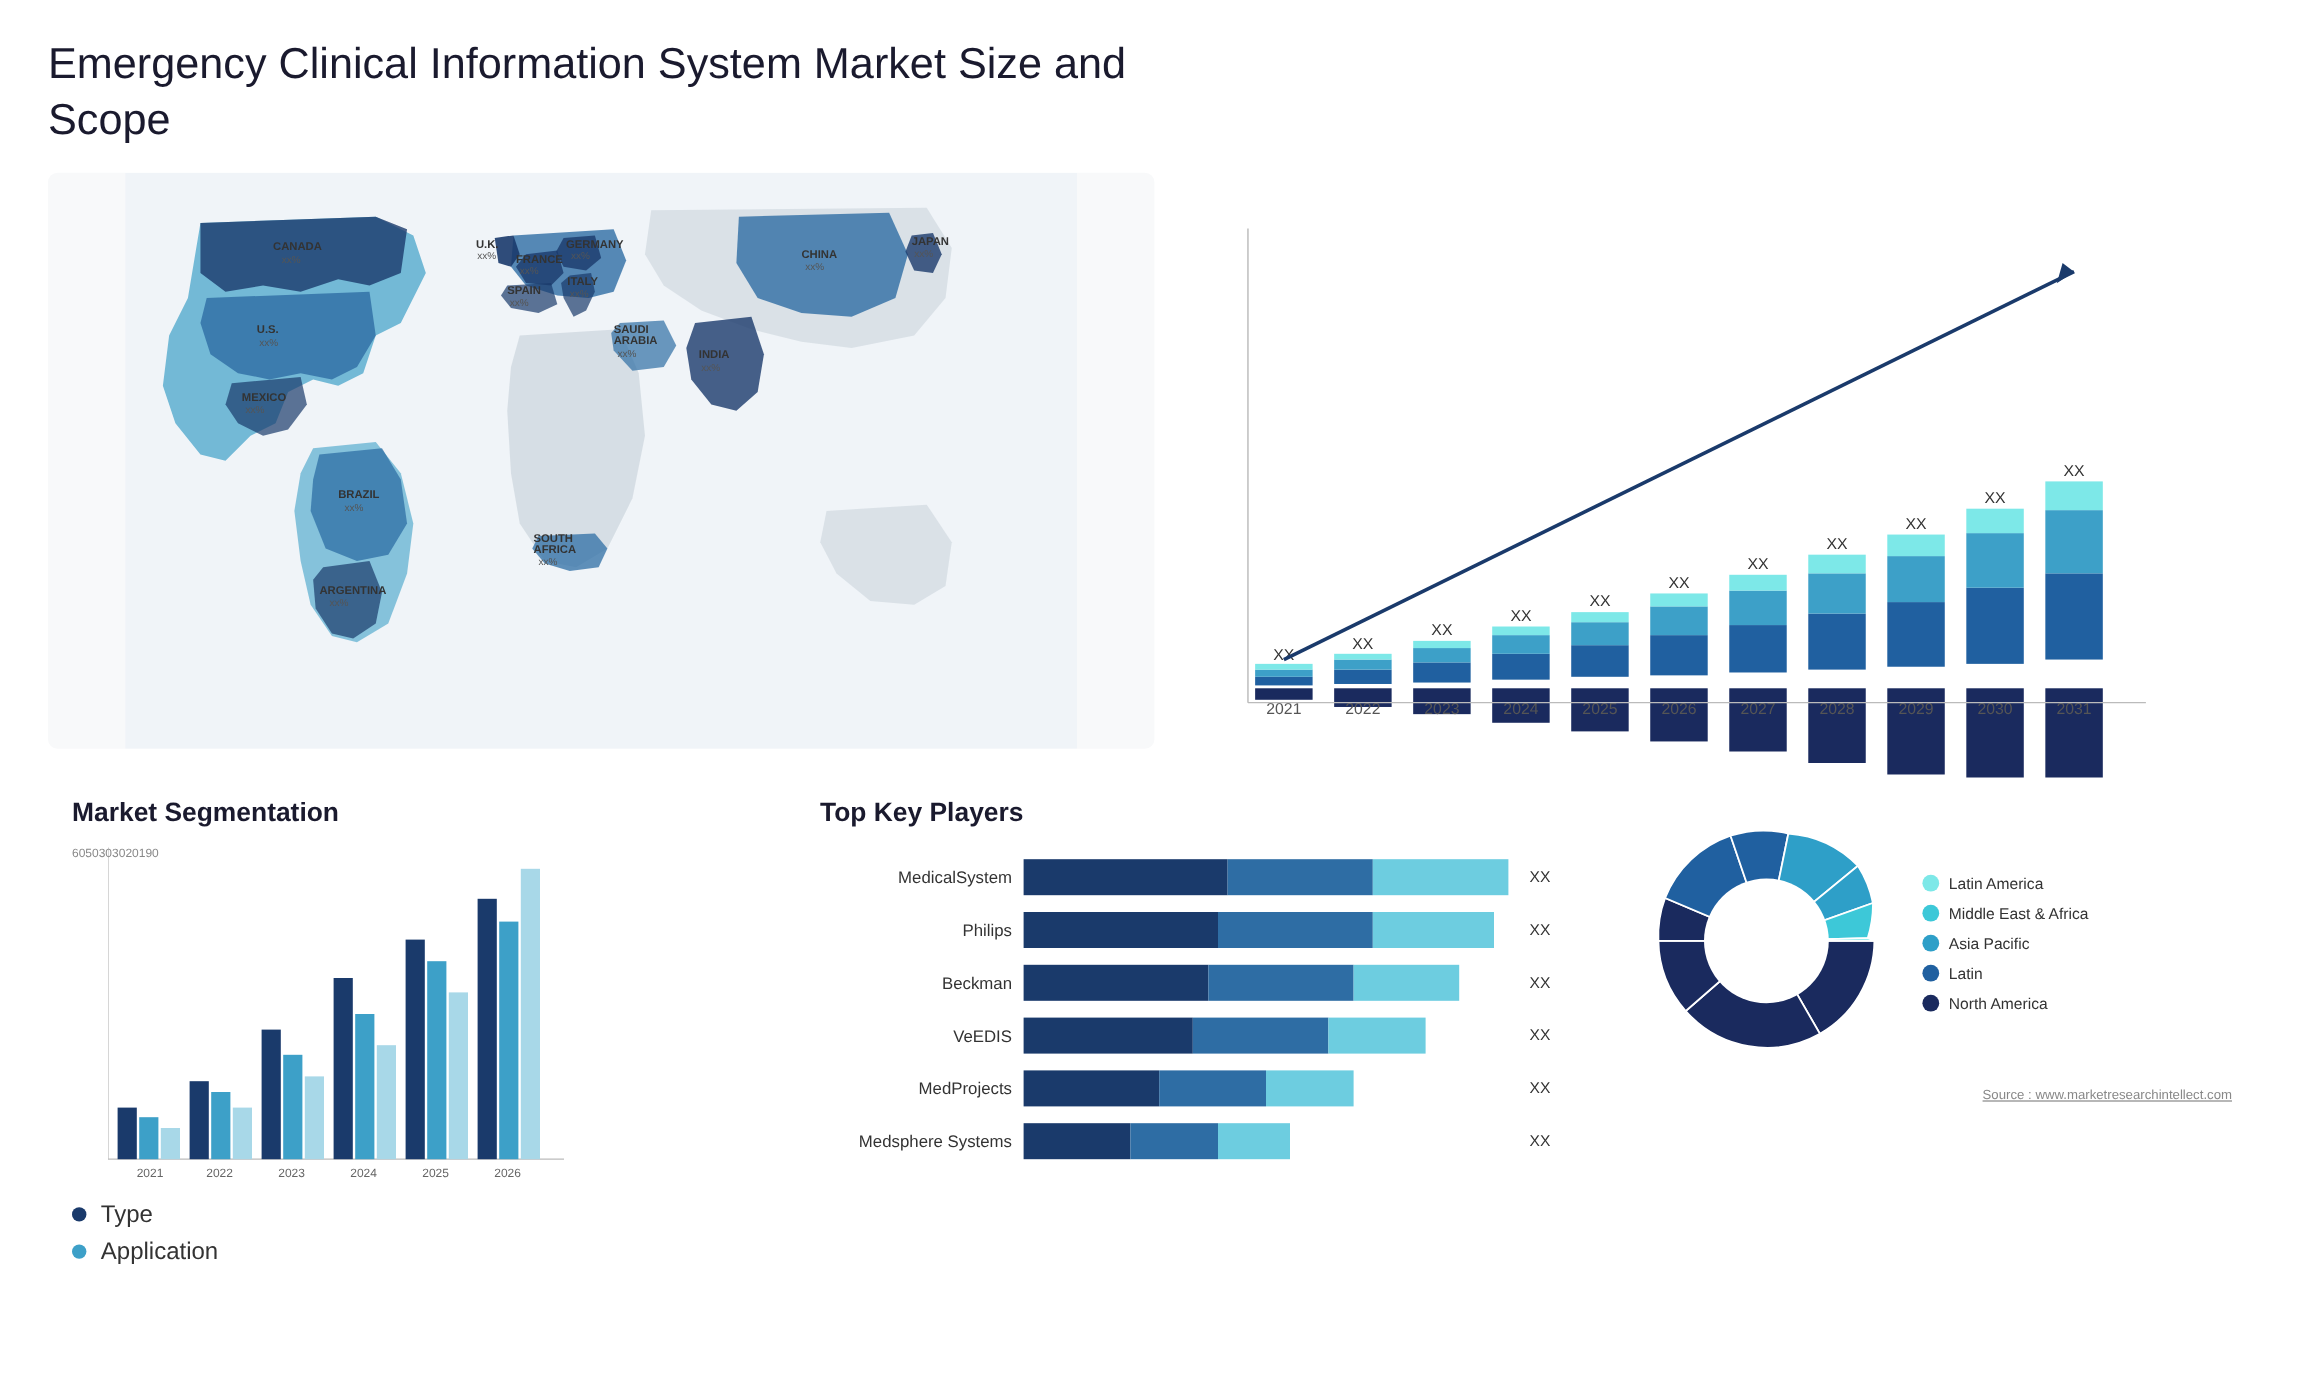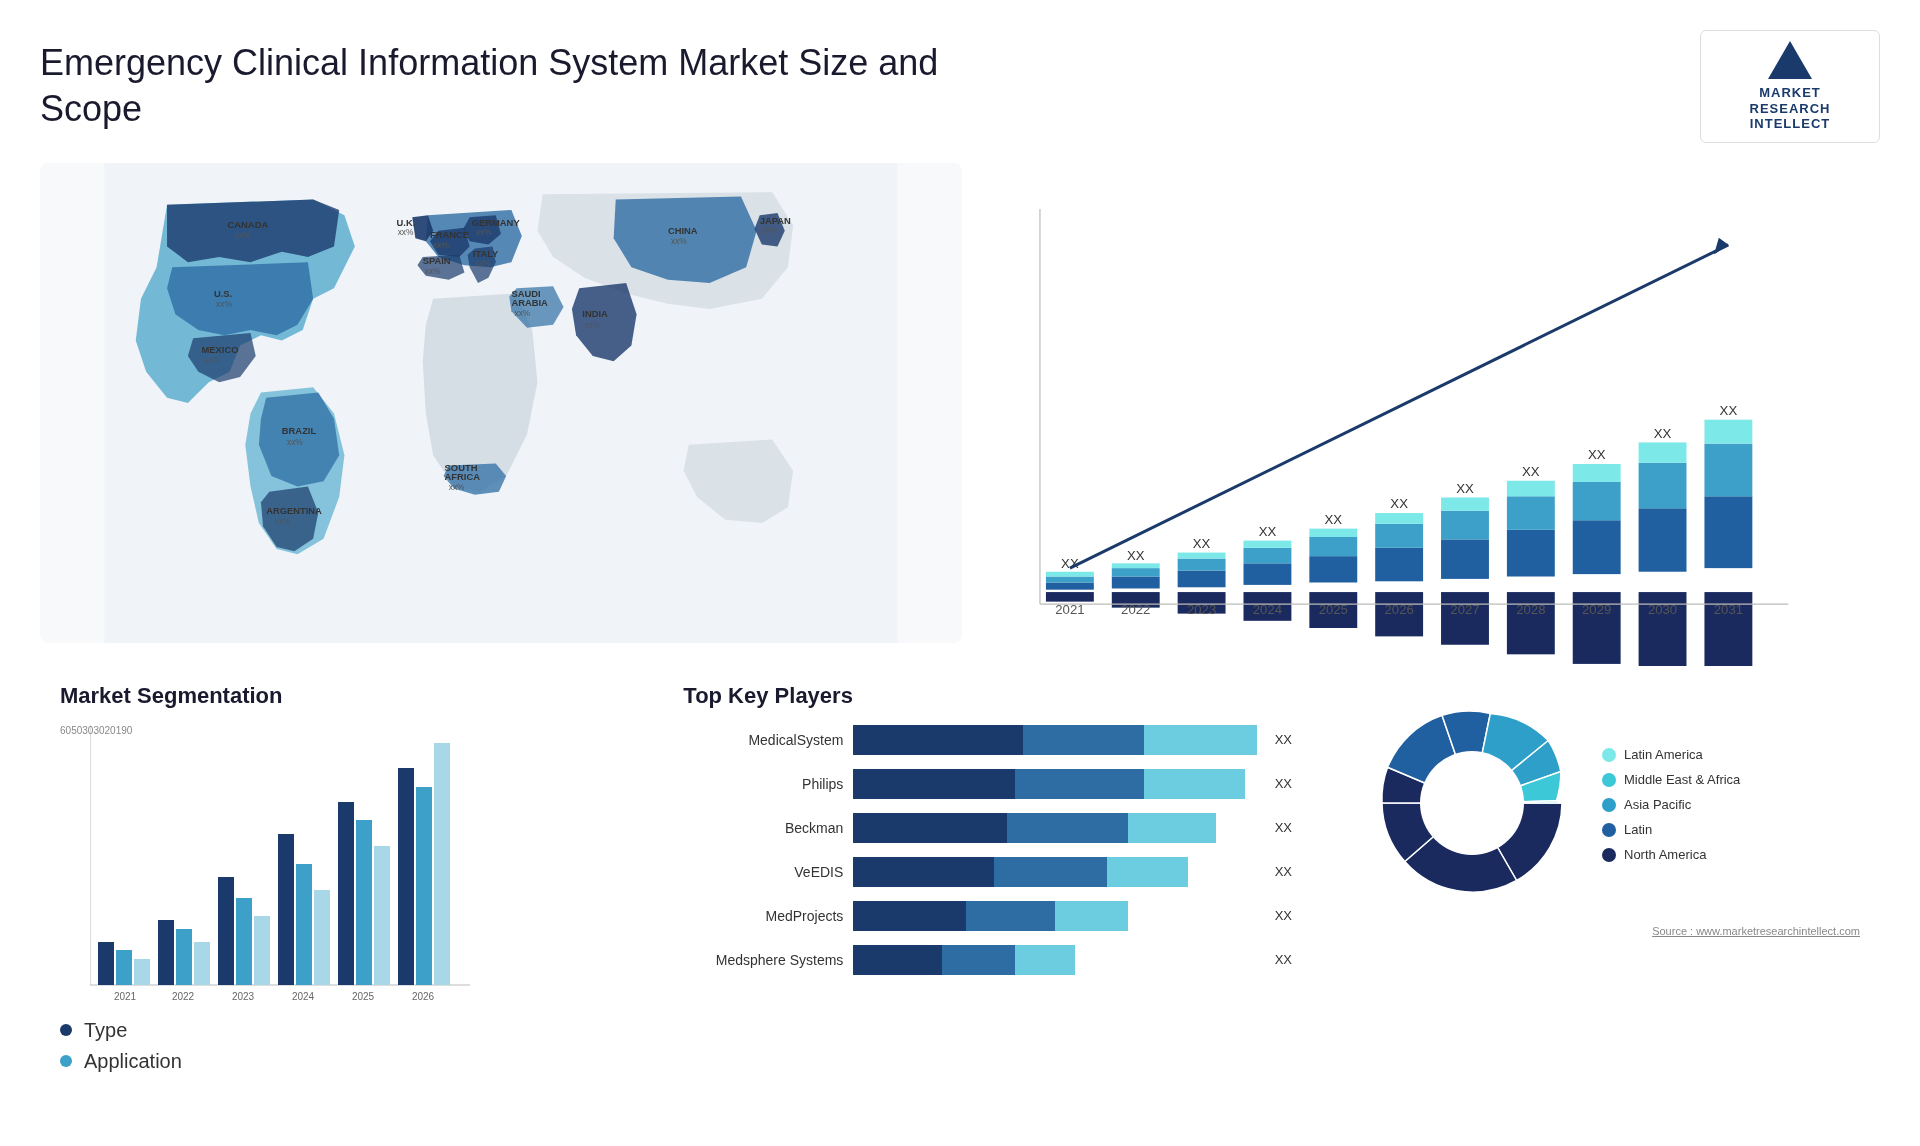--- a/index.html
+++ b/index.html
@@ -8,21 +8,21 @@
       background: #ffffff;
       width: 1920px;
       min-height: 1146px;
       padding: 30px 40px;
       color: #222;
     }
     
     .header {
       display: flex;
       justify-content: space-between;
-      align-items: center;
+      align-items: flex-end;
       margin-bottom: 20px;
     }
     .main-title {
       font-size: 36px;
       font-weight: 400;
       color: #1a1a2e;
       max-width: 900px;
       line-height: 1.3;
     }
     .logo-area {
@@ -106,21 +106,21 @@
       width: 12px;
       height: 12px;
       border-radius: 50%;
     }
     
     .key-players {
       flex: 1.1;
       padding: 10px 20px;
     }
     .players-chart {
-      margin-top: 16px;
+      margin-top: 26px;
     }
     .player-row {
       display: flex;
       align-items: center;
       margin-bottom: 14px;
       gap: 10px;
     }
     .player-name {
       width: 160px;
       font-size: 14px;
@@ -191,28 +191,20 @@
     .map-country-pct {
       font-size: 8px;
       fill: #555;
     }
   </style>
 </head>
 <body>
 
 <div class="header">
   <h1 class="main-title">Emergency Clinical Information System Market Size and Scope</h1>
-  <div class="logo-area">
-    <div class="logo-triangle"></div>
-    <div class="logo-text-main">
-      <span>MARKET</span><br>
-      <span>RESEARCH</span><br>
-      <span>INTELLECT</span>
-    </div>
-  </div>
 </div>
 
 <div class="top-section">
 
   <div class="map-container">
     <svg viewBox="0 0 760 460" xmlns="http://www.w3.org/2000/svg" style="width:100%;height:100%">
 
       <rect width="760" height="460" fill="#f0f4f8"></rect>
 
       <path d="M 60,40 L 200,35 L 230,50 L 240,80 L 220,120 L 200,130 L 190,160 L 170,170 L 150,165 L 130,175 L 120,200 L 100,210 L 80,230 L 60,225 L 40,200 L 30,170 L 35,130 L 50,100 L 55,70 Z" fill="#3da0c8" opacity="0.7"></path>

